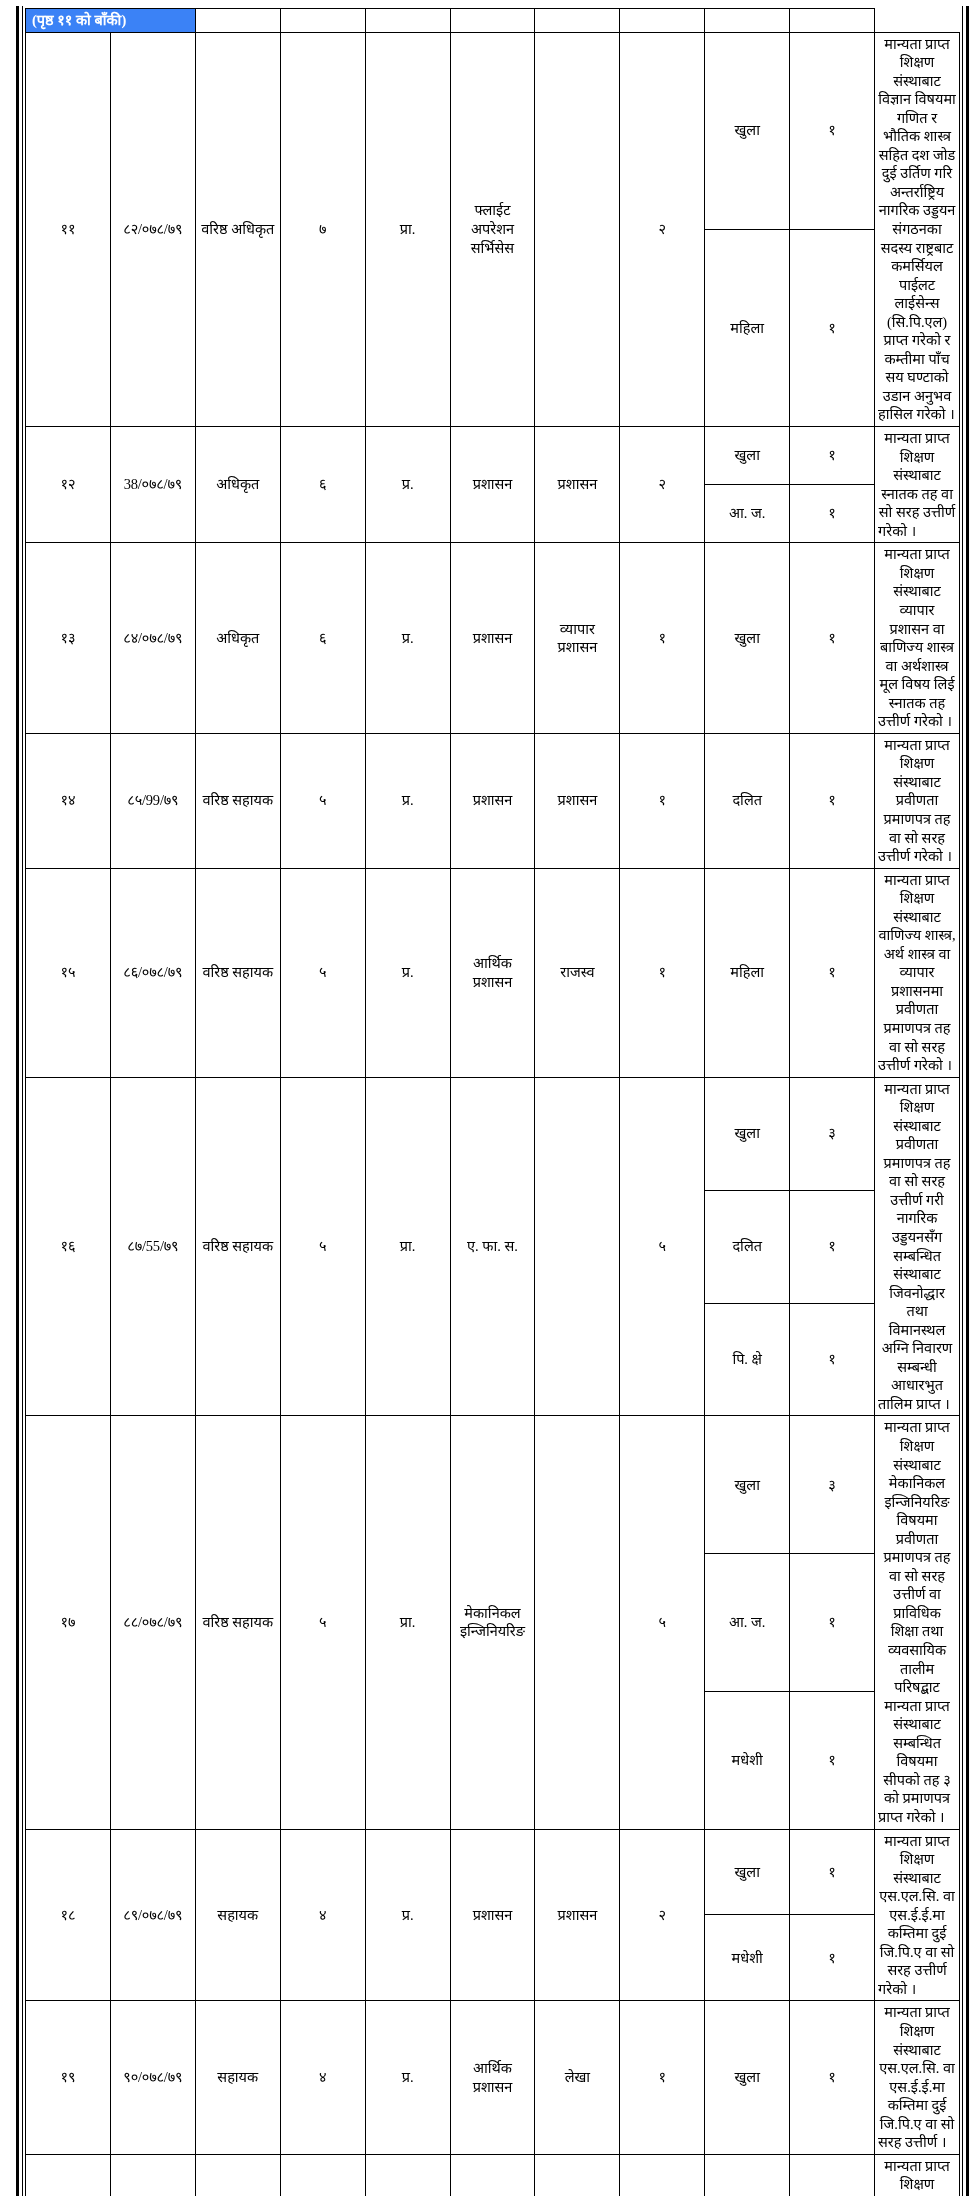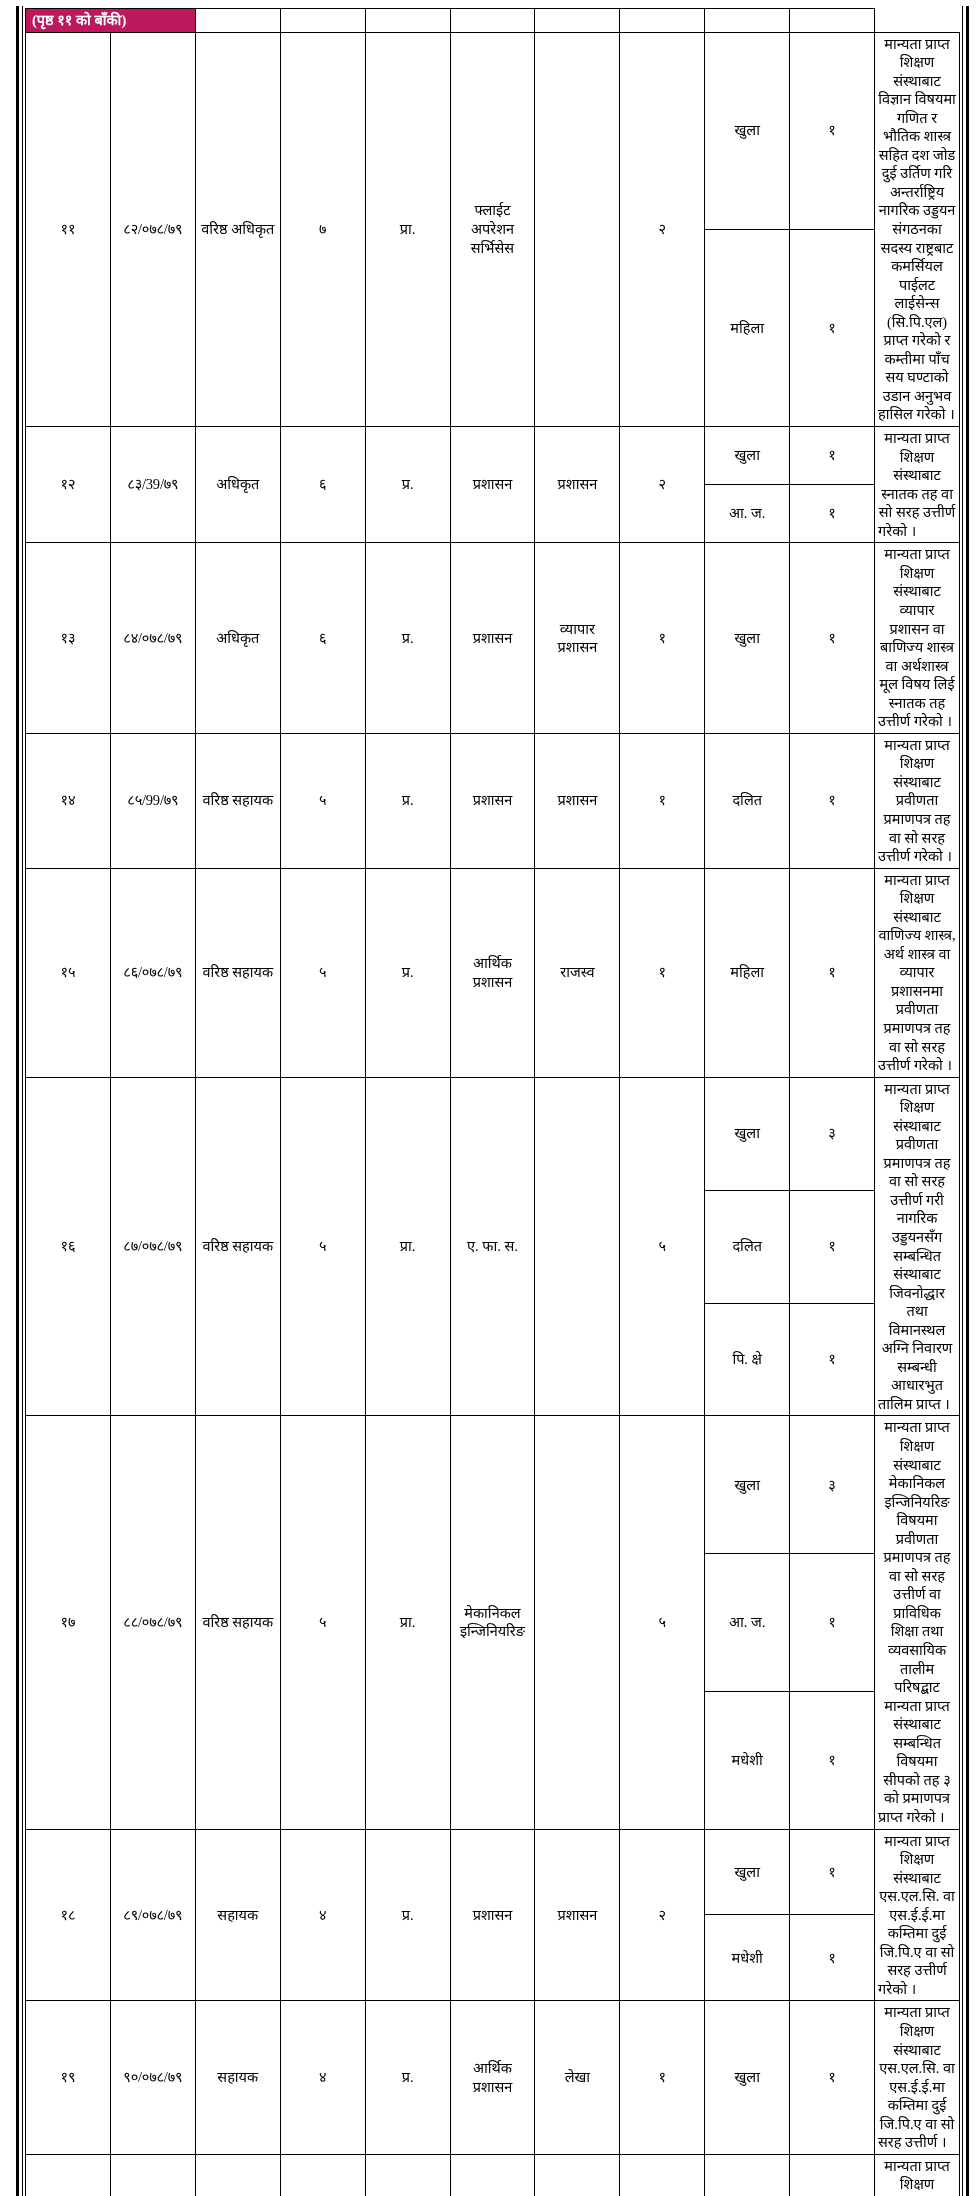--- a/index.html
+++ b/index.html
@@ -63,21 +63,21 @@
   td.post { width: 74px; margin-left: 10px; }
   td.lvl { width: 27px; }
   td.svc { width: 32px; margin-left: 45px; }
   td.service { width: 96px; margin-left: 26px; }
   td.group { width: 70px; }
   td.total { width: 48px; }
   td.incl { width: 62px; }
   td.num { width: 36px; }
 
   .hdr-black {
-    background: #be185d;
+    background: #3b82f6;
     color: #fff;
     font-weight: bold;
     text-align: left !important;
     padding: 2px 6px !important;
     font-size: 15px;
   }
   .nowrap { white-space: nowrap; }
 </style>
 </head>
 <body>
@@ -111,21 +111,21 @@
               <td class="incl">खुला</td>
               <td class="num">१</td>
               <td class="desc" rowspan="2">मान्यता प्राप्त शिक्षण संस्थाबाट विज्ञान विषयमा गणित र भौतिक शास्त्र सहित दश जोड दुई उर्तिण गरि अन्तर्राष्ट्रिय नागरिक उड्डयन संगठनका सदस्य राष्ट्रबाट कमर्सियल पाईलट लाईसेन्स (सि.पि.एल) प्राप्त गरेको र कम्तीमा पाँच सय घण्टाको उडान अनुभव हासिल गरेको ।</td>
             </tr>
             <tr>
               <td class="incl">महिला</td>
               <td class="num">१</td>
             </tr>
             <tr>
               <td class="sn" rowspan="2">१२</td>
-              <td class="advno nowrap" rowspan="2">८३/39/७९</td>
+              <td class="advno nowrap" rowspan="2">38/०७८/७९</td>
               <td class="post" rowspan="2">अधिकृत</td>
               <td class="lvl" rowspan="2">६</td>
               <td class="svc" rowspan="2">प्र.</td>
               <td class="service" rowspan="2">प्रशासन</td>
               <td class="group" rowspan="2">प्रशासन</td>
               <td class="total" rowspan="2">२</td>
               <td class="incl">खुला</td>
               <td class="num">१</td>
               <td class="desc" rowspan="2">मान्यता प्राप्त शिक्षण संस्थाबाट स्नातक तह वा सो सरह उत्तीर्ण गरेको ।</td>
             </tr>
@@ -167,21 +167,21 @@
               <td class="svc" rowspan="1">प्र.</td>
               <td class="service" rowspan="1">आर्थिक प्रशासन</td>
               <td class="group" rowspan="1">राजस्व</td>
               <td class="total" rowspan="1">१</td>
               <td class="incl">महिला</td>
               <td class="num">१</td>
               <td class="desc" rowspan="1">मान्यता प्राप्त शिक्षण संस्थाबाट वाणिज्य शास्त्र, अर्थ शास्त्र वा व्यापार प्रशासनमा प्रवीणता प्रमाणपत्र तह वा सो सरह उत्तीर्ण गरेको ।</td>
             </tr>
             <tr>
               <td class="sn" rowspan="3">१६</td>
-              <td class="advno nowrap" rowspan="3">८७/०७८/७९</td>
+              <td class="advno nowrap" rowspan="3">८७/55/७९</td>
               <td class="post" rowspan="3">वरिष्ठ सहायक</td>
               <td class="lvl" rowspan="3">५</td>
               <td class="svc" rowspan="3">प्रा.</td>
               <td class="service" rowspan="3">ए. फा. स.</td>
               <td class="group" rowspan="3"></td>
               <td class="total" rowspan="3">५</td>
               <td class="incl">खुला</td>
               <td class="num">३</td>
               <td class="desc" rowspan="3">मान्यता प्राप्त शिक्षण संस्थाबाट प्रवीणता प्रमाणपत्र तह वा सो सरह उत्तीर्ण गरी नागरिक उड्डयनसँग सम्बन्धित संस्थाबाट जिवनोद्धार तथा विमानस्थल अग्नि निवारण सम्बन्धी आधारभुत तालिम प्राप्त ।</td>
             </tr>

